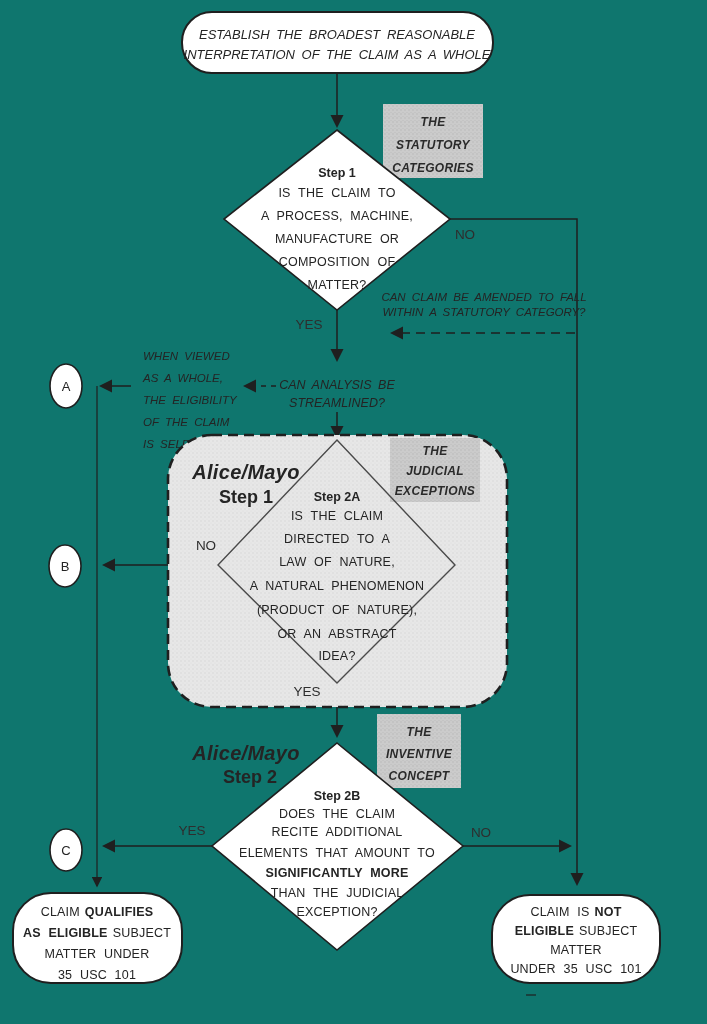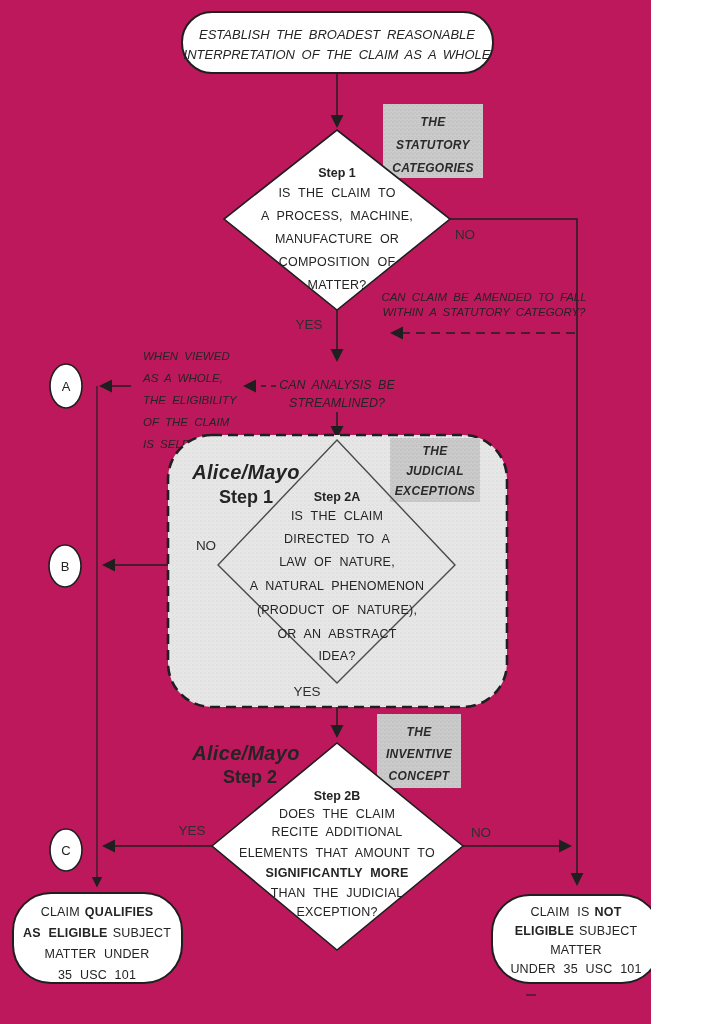--- a/index.html
+++ b/index.html
@@ -1,17 +1,17 @@
 <!DOCTYPE html>
 <html><head>
 <meta charset="utf-8">
 <title>Flowchart</title>
 <style>
   html,body{margin:0;padding:0;background:#ffffff;}
-  .page{width:651px;height:1024px;position:relative;background:#be185d;overflow:hidden;}
+  .page{width:707px;height:1024px;position:relative;background:#0f766e;overflow:hidden;}
   svg text{font-family:"Liberation Sans",sans-serif;fill:#242424;}
   .caps{font-size:12.5px;letter-spacing:.2px;word-spacing:4px;}
   .bold{font-weight:700;}
   .start-text{font-size:13px;font-style:italic;word-spacing:3px;}
   .note{font-size:11.5px;font-style:italic;word-spacing:3px;}
   .yn{font-size:13.5px;word-spacing:2px;fill:#2e2e2e;}
   .htitle{font-size:12.5px;font-weight:700;}
   .alice{font-size:20px;font-weight:700;font-style:italic;letter-spacing:.3px;}
   .stepn{font-size:18px;font-weight:700;}
   .glabel{font-size:12px;font-weight:700;font-style:italic;fill:#2a2a2a;letter-spacing:.3px;}

